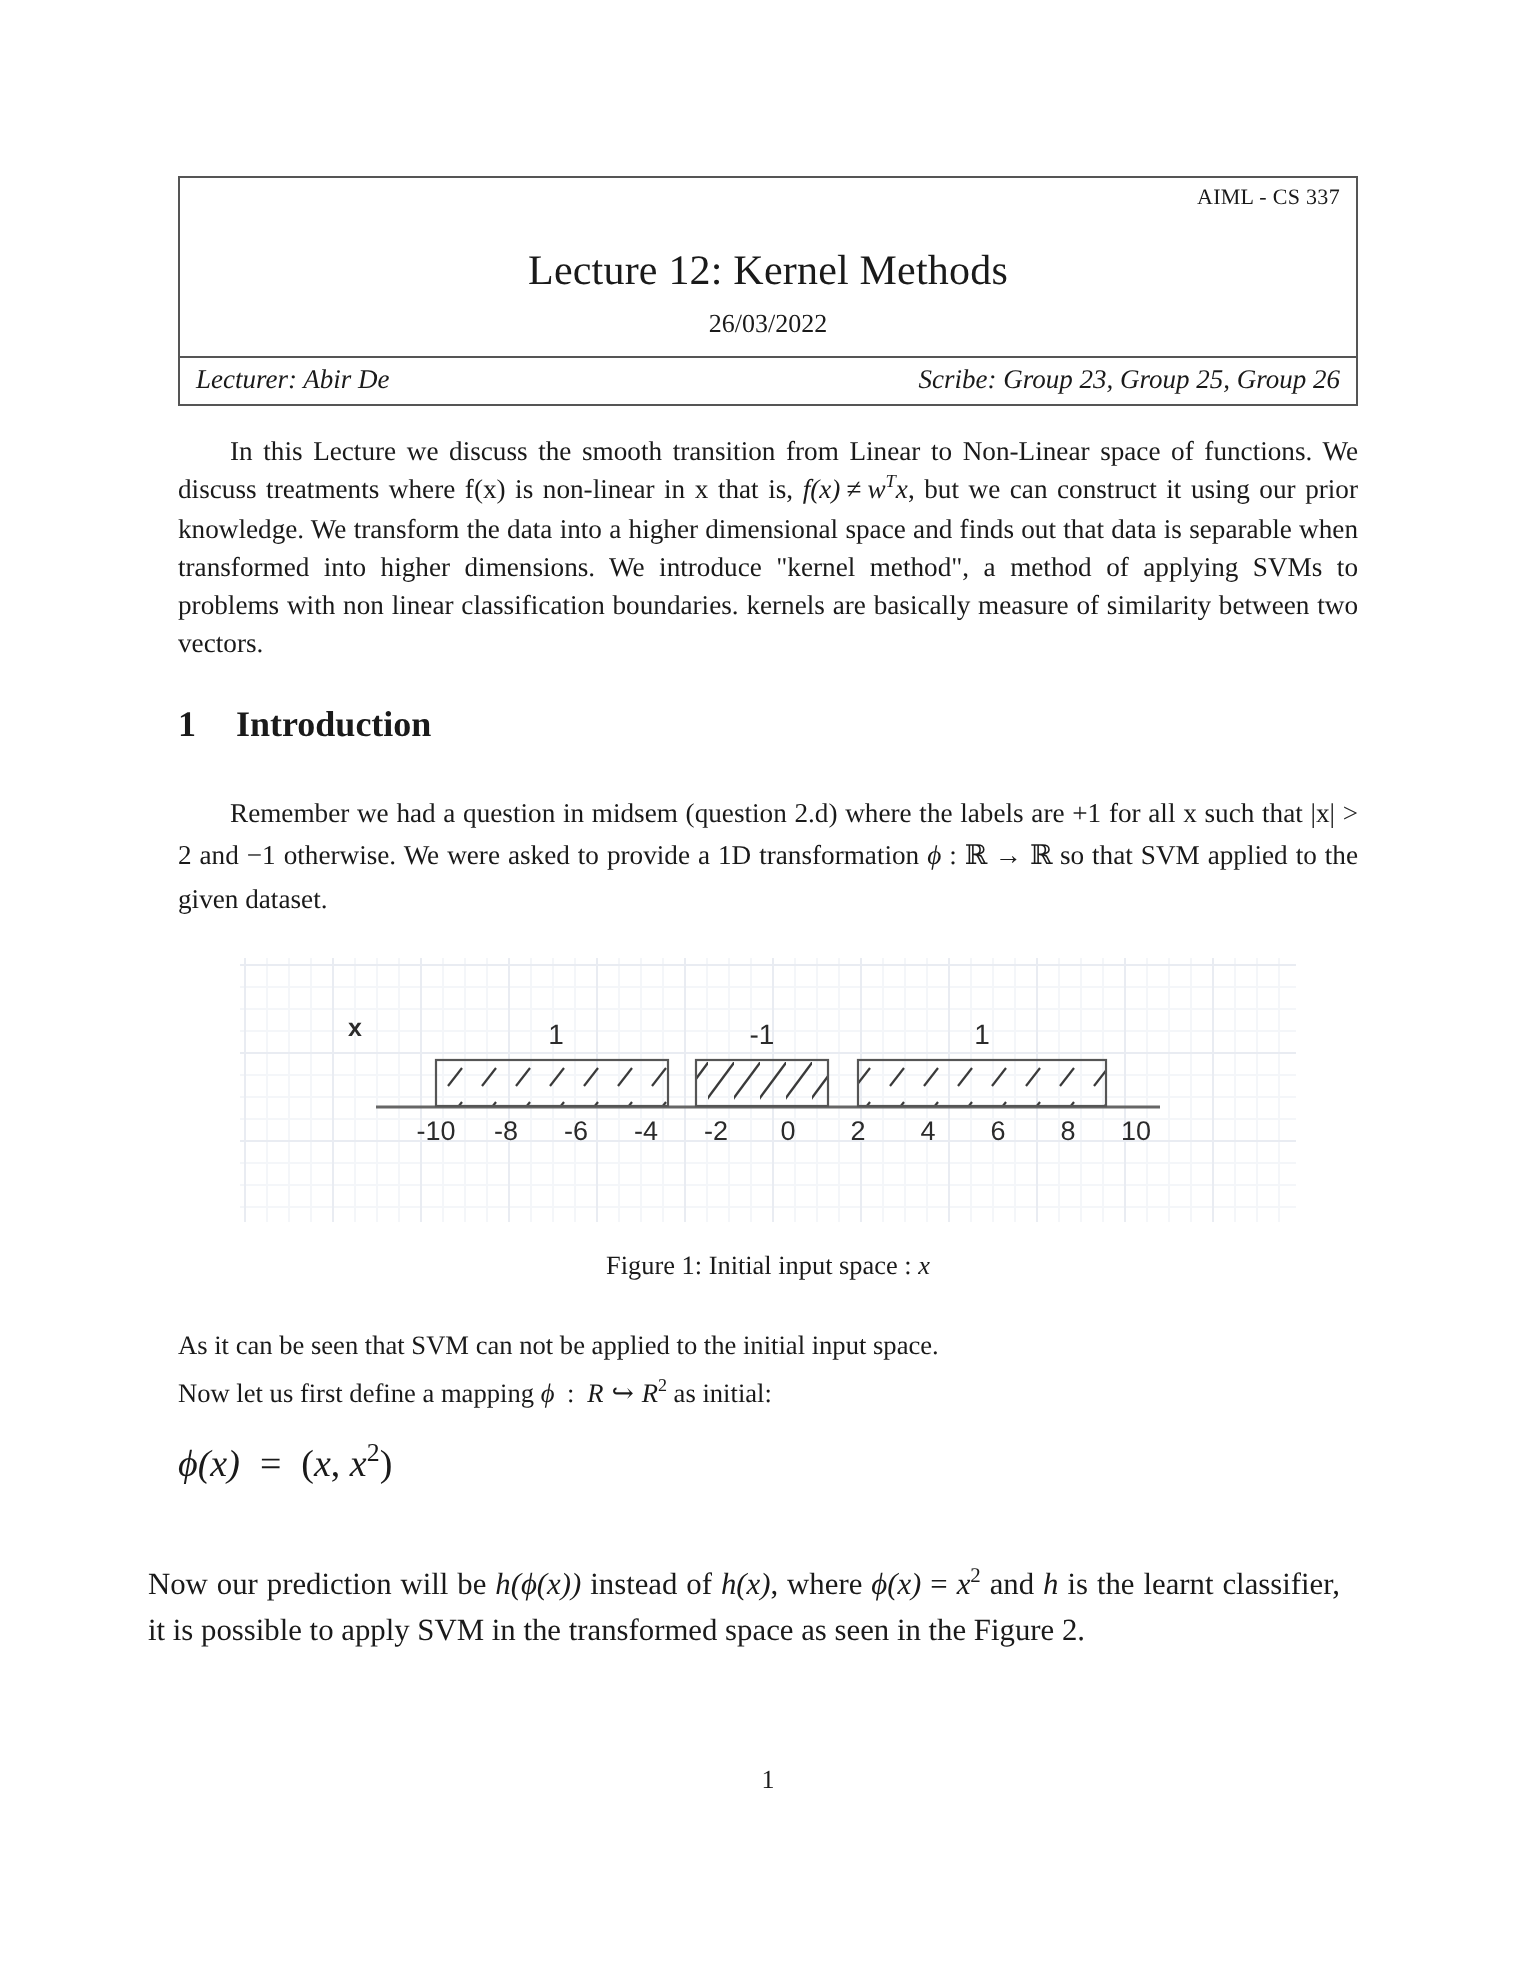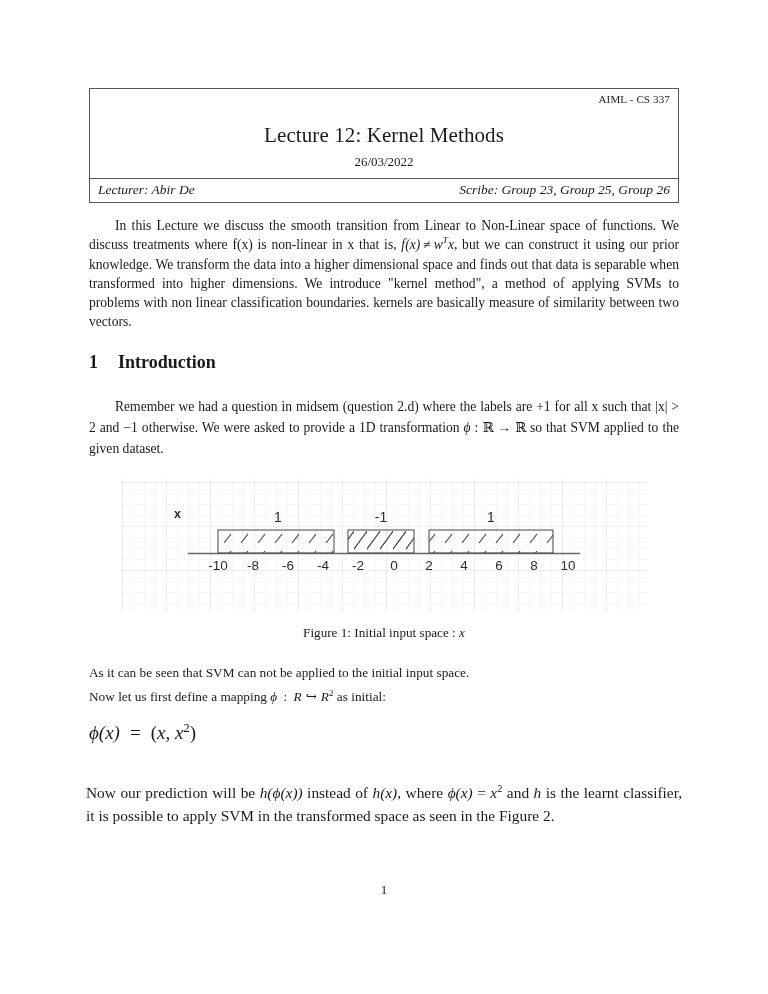--- a/index.html
+++ b/index.html
@@ -118,21 +118,21 @@
   .display-eq {
     position: absolute;
     left: 89px;
     top: 722px;
     width: 590px;
     font-size: 19px;
   }
 
   .final-para {
     position: absolute;
-    left: 86px;
+    left: 74px;
     top: 782px;
     width: 596px;
     font-size: 15.4px;
     line-height: 1.47;
     text-align: justify;
   }
 
   .page-number {
     position: absolute;
     left: 0;

